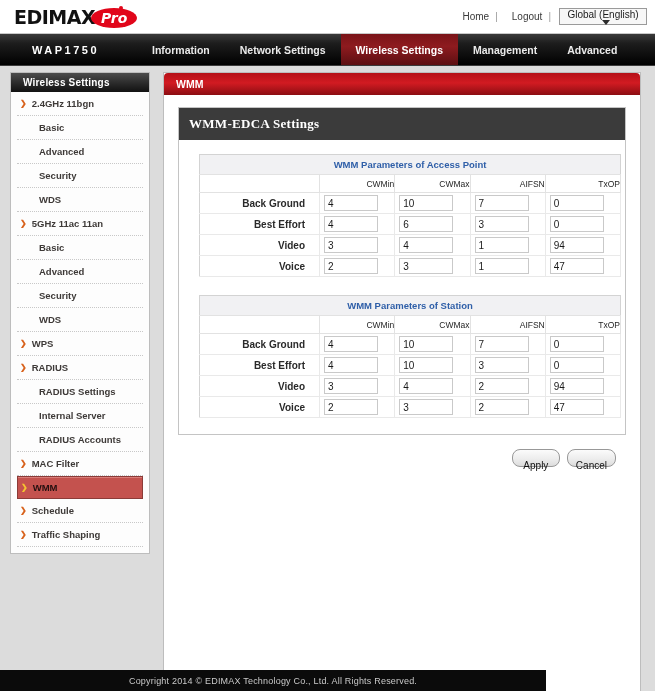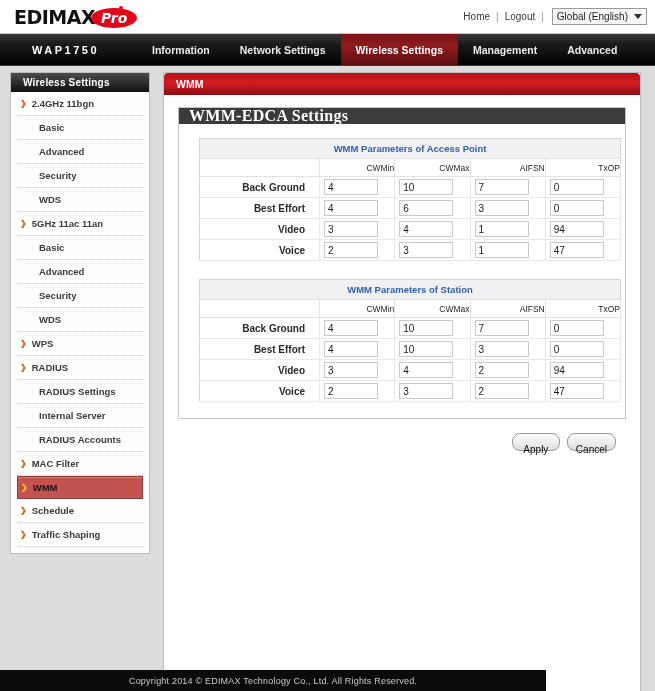--- a/index.html
+++ b/index.html
@@ -73,33 +73,35 @@
     position: absolute;
     right: 8px; top: 8px;
     display: flex; align-items: center;
     font-size: 10px;
     color: #3a3a3a;
   }
   .topright a {
     color: #3a3a3a;
     text-decoration: none;
     padding: 0 2px;
+    margin-left: 8px;
   }
   .topright .sep { color: #9a9a9a; padding: 0 4px; }
   .lang-select {
     margin-left: 4px;
     border: 1px solid #9a9a9a;
     background: #f7f7f7;
     height: 17px;
     min-width: 88px;
     display: flex; align-items: center;
     justify-content: space-between;
     padding: 0 4px;
     font-size: 10px;
     color: #1b1b1b;
+    flex-direction: column;
   }
   .lang-caret {
     margin-left: 6px;
     width: 0; height: 0;
     border-left: 4px solid transparent;
     border-right: 4px solid transparent;
     border-top: 5px solid #2b2b2b;
   }
 
   
@@ -221,25 +223,25 @@
     display: flex; align-items: center;
     padding-left: 12px;
     margin: -6px -6px 0 -6px;
   }
   .panel {
     margin: 12px 8px 0 8px;
     border: 1px solid #c4c4c4;
     background: #ffffff;
   }
   .panel-title {
-    height: 16px;
+    height: 32px;
     background: #3b3b3b;
     color: #ffffff;
     font-family: "Liberation Serif", serif;
-    font-size: 16px;
+    font-size: 13px;
     font-weight: bold;
     display: flex; align-items: center;
     padding-left: 10px;
     letter-spacing: 0.3px;
   }
   .panel-body {
     padding: 14px 12px 16px 12px;
   }
 
   

